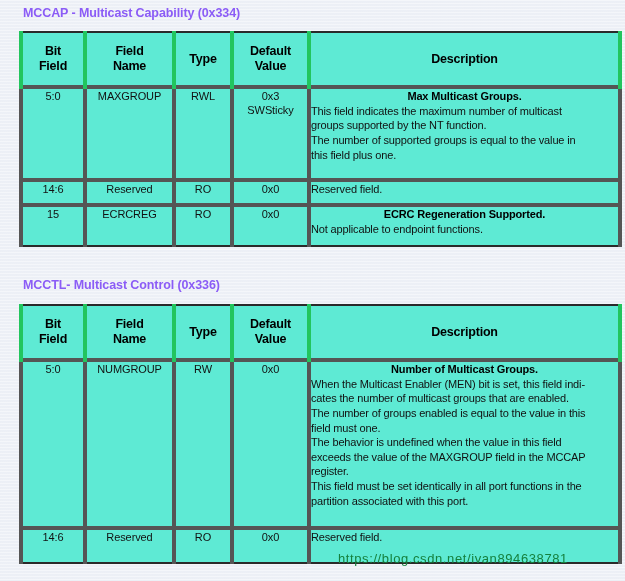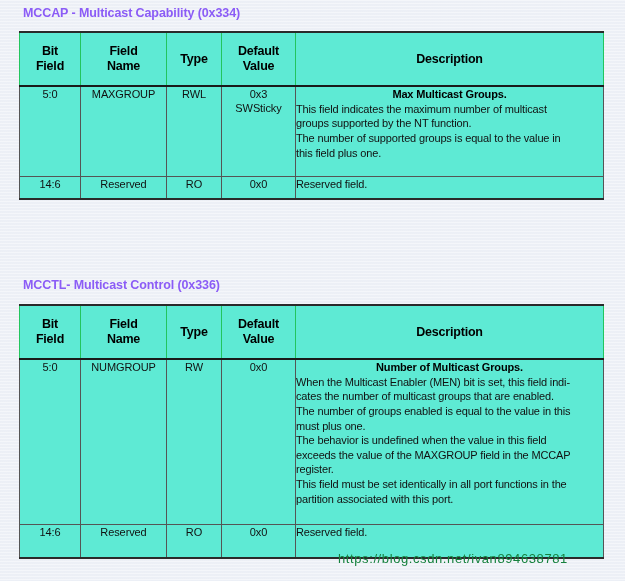--- a/index.html
+++ b/index.html
@@ -45,21 +45,21 @@
     left: 19px;
     width: 579px;
     border-collapse: collapse;
     background: #5eead4;
     table-layout: fixed;
   }
   #table-mccap { top: 31px; }
   #table-mcctl { top: 304px; }
 
   table.reg th, table.reg td {
-    border: 1px solid #22c55e;
+    border: 4px solid #22c55e;
     vertical-align: top;
     padding: 0;
   }
   table.reg thead th {
     border-top: 2px solid #2a2a2a;
     border-bottom: 2px solid #1a1a1a;
     text-align: center;
     vertical-align: middle;
     font-weight: bold;
     font-size: 12.5px;
@@ -166,20 +166,30 @@
       </tr>
       <tr>
         <td class="cell-center c-bit" style="height:21px">14:6</td>
         <td class="cell-center c-name">Reserved</td>
         <td class="cell-center c-type">RO</td>
         <td class="cell-center c-def">0x0</td>
         <td class="c-desc">
           <span class="desc-line">Reserved field.</span>
         </td>
       </tr>
+      <tr>
+        <td class="cell-center c-bit" style="height:38px">15</td>
+        <td class="cell-center c-name">ECRCREG</td>
+        <td class="cell-center c-type">RO</td>
+        <td class="cell-center c-def">0x0</td>
+        <td class="c-desc">
+          <span class="desc-title">ECRC Regeneration Supported.</span>
+          <span class="desc-line">Not applicable to endpoint functions.</span>
+        </td>
+      </tr>
     </tbody>
   </table>
 
   <div class="section-title" id="title-mcctl">MCCTL- Multicast Control (0x336)</div>
 
   <table class="reg" id="table-mcctl">
     <thead>
       <tr>
         <th class="c-bit" style="height:52px">
           <span class="hdr-l1">Bit</span>
@@ -205,21 +215,21 @@
       <tr>
         <td class="cell-center c-bit" style="height:164px">5:0</td>
         <td class="cell-center c-name">NUMGROUP</td>
         <td class="cell-center c-type">RW</td>
         <td class="cell-center c-def">0x0</td>
         <td class="c-desc">
           <span class="desc-title">Number of Multicast Groups.</span>
           <span class="desc-line">When the Multicast Enabler (MEN) bit is set, this field indi-</span>
           <span class="desc-line">cates the number of multicast groups that are enabled.</span>
           <span class="desc-line">The number of groups enabled is equal to the value in this</span>
-          <span class="desc-line">must plus one.</span>
+          <span class="desc-line">field must one.</span>
           <span class="desc-line">The behavior is undefined when the value in this field</span>
           <span class="desc-line">exceeds the value of the MAXGROUP field in the MCCAP</span>
           <span class="desc-line">register.</span>
           <span class="desc-line">This field must be set identically in all port functions in the</span>
           <span class="desc-line">partition associated with this port.</span>
         </td>
       </tr>
       <tr>
         <td class="cell-center c-bit" style="height:32px">14:6</td>
         <td class="cell-center c-name">Reserved</td>

